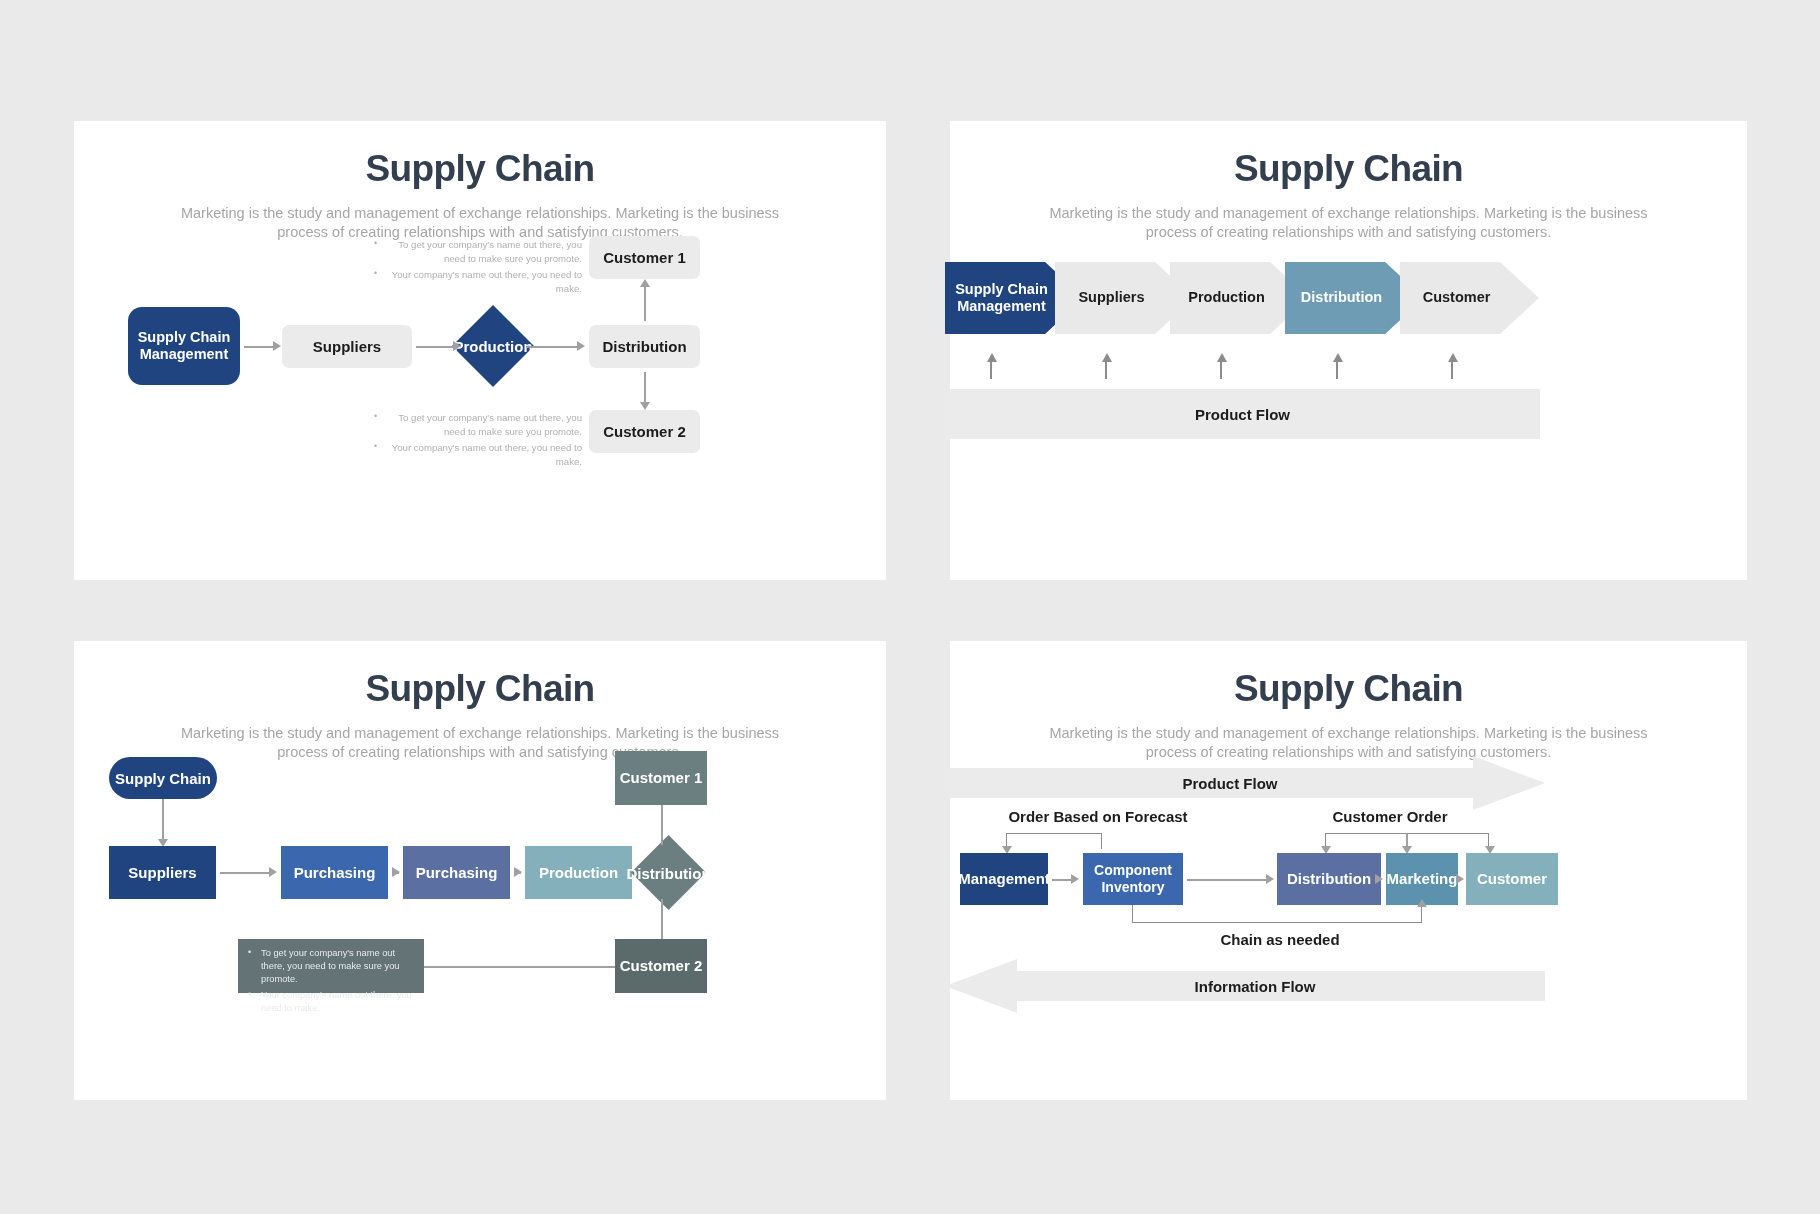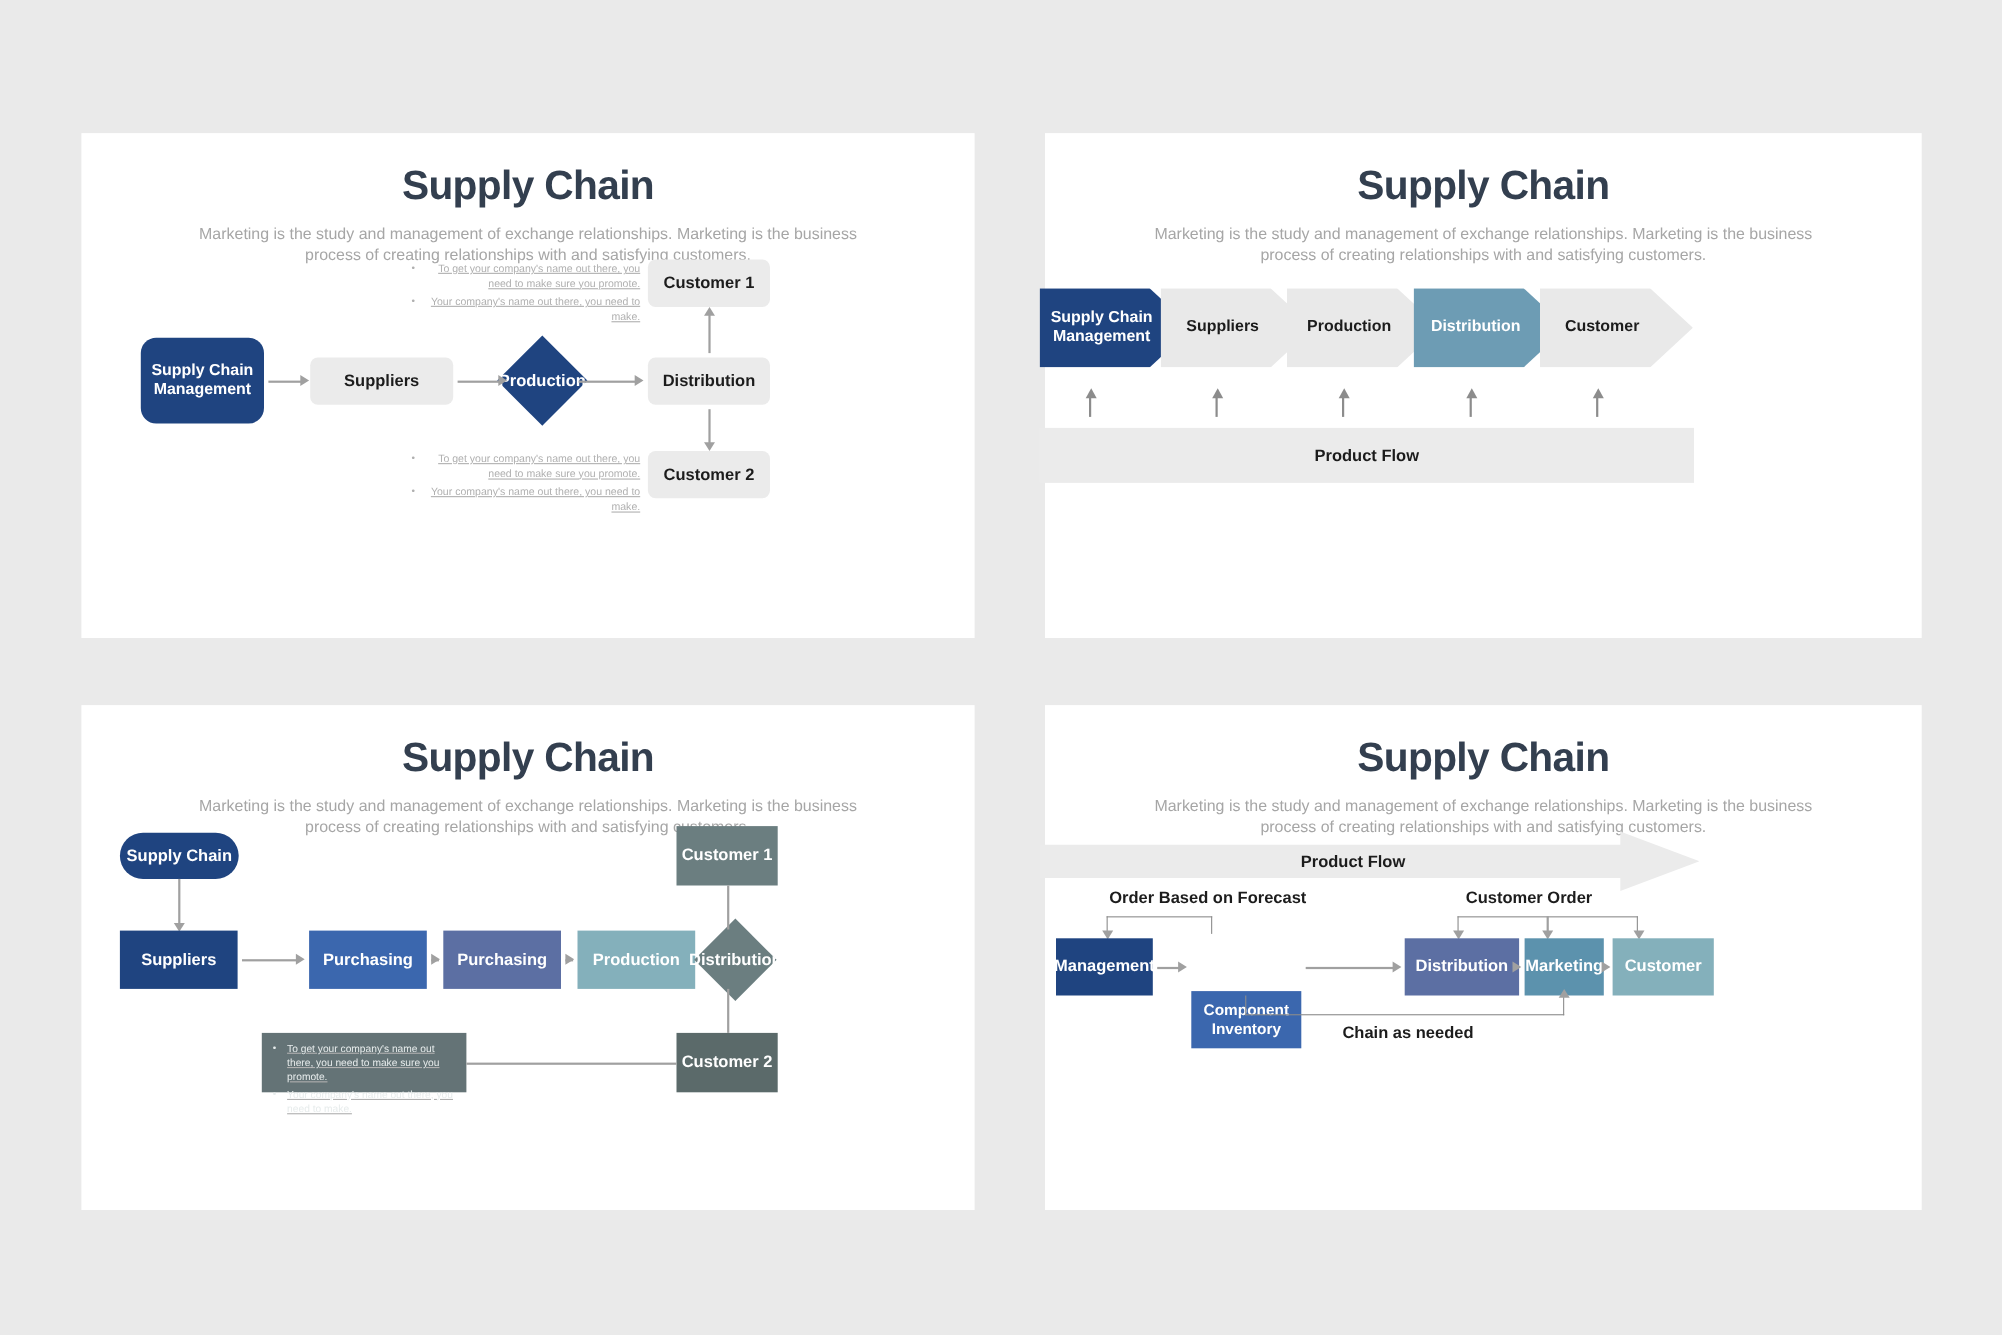--- a/index.html
+++ b/index.html
@@ -55,21 +55,21 @@
   .arrow-h { height: 1.6px; }
   .arrow-v { width: 1.6px; }
   .head-r, .head-u, .head-d {
     position: absolute; width: 0; height: 0;
   }
   .head-r { border-top: 5px solid transparent; border-bottom: 5px solid transparent; border-left: 8px solid #a0a0a0; }
   .head-u { border-left: 5px solid transparent; border-right: 5px solid transparent; border-bottom: 8px solid #a0a0a0; }
   .head-d { border-left: 5px solid transparent; border-right: 5px solid transparent; border-top: 8px solid #a0a0a0; }
 
   
-  .bullets { position: absolute; font-size: 9.6px; color: #b0b0b0; line-height: 1.42; text-decoration: underline; }
+  .bullets { position: absolute; font-size: 9.6px; color: #b0b0b0; line-height: 1.42; }
   .bullets li { list-style: none; position: relative; padding-left: 13px; text-align: right; }
   .bullets li:before {
     content: "•"; position: absolute; left: 0; top: -1px; font-size: 9px; color: #b0b0b0;
   }
   .bullets.light li { color: #e7ecec; text-align: left; }
   .bullets.light li:before { color: #e7ecec; }
 
   
   .diamond1 {
     position: absolute;
@@ -318,21 +318,21 @@
 
     <div class="br" style="left:375px; top:192px; width:164px; height:16px; border-width:1.3px 1.3px 0 1.3px;"></div>
     <div class="head-d" style="left:371px; top:205px;"></div>
     <div class="arrow-line arrow-v" style="left:456px; top:192px; height:14px;"></div>
     <div class="head-d" style="left:452px; top:205px;"></div>
     <div class="head-d" style="left:535px; top:205px;"></div>
 
     <div class="r3" style="left:10px; top:212px; width:88px; height:52px; background:#1f4480;">
       <span>Management</span>
     </div>
-    <div class="r3" style="left:133px; top:212px; width:100px; height:52px; background:#3b67ae; font-size:14px;margin-top:48px;">
+    <div class="r3" style="left:133px; top:212px; width:100px; height:52px; background:#3b67ae; font-size:14px;">
       <span>Component Inventory</span>
     </div>
     <div class="r3" style="left:327px; top:212px; width:104px; height:52px; background:#5c6fa3;">
       <span>Distribution</span>
     </div>
     <div class="r3" style="left:436px; top:212px; width:72px; height:52px; background:#5c92ad;">
       <span>Marketing</span>
     </div>
     <div class="r3" style="left:516px; top:212px; width:92px; height:52px; background:#84b0bb;">
       <span>Customer</span>
@@ -350,14 +350,17 @@
 
     <div class="arrow-line arrow-h" style="left:511px; top:238px; width:0;"></div>
     <div class="head-r" style="left:506px; top:233px;"></div>
 
     <div class="br" style="left:182px; top:264px; width:290px; height:18px; border-width:0 1.3px 1.3px 1.3px;"></div>
     <div class="head-u" style="left:467px; top:258px;"></div>
     <div class="lbl4" style="left:150px; top:290px; width:360px;">
       <span>Chain as needed</span>
     </div>
 
+    <div class="flowbar left" style="left:-5px; top:318px; width:600px;">
+      <span style="margin-left:20px;">Information Flow</span>
+    </div>
   </div>
 </div>
 
 </body></html>

